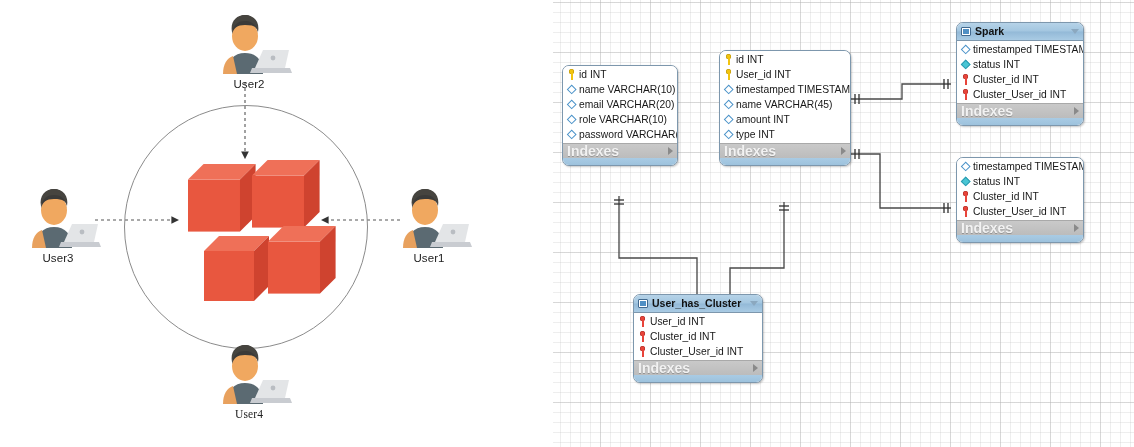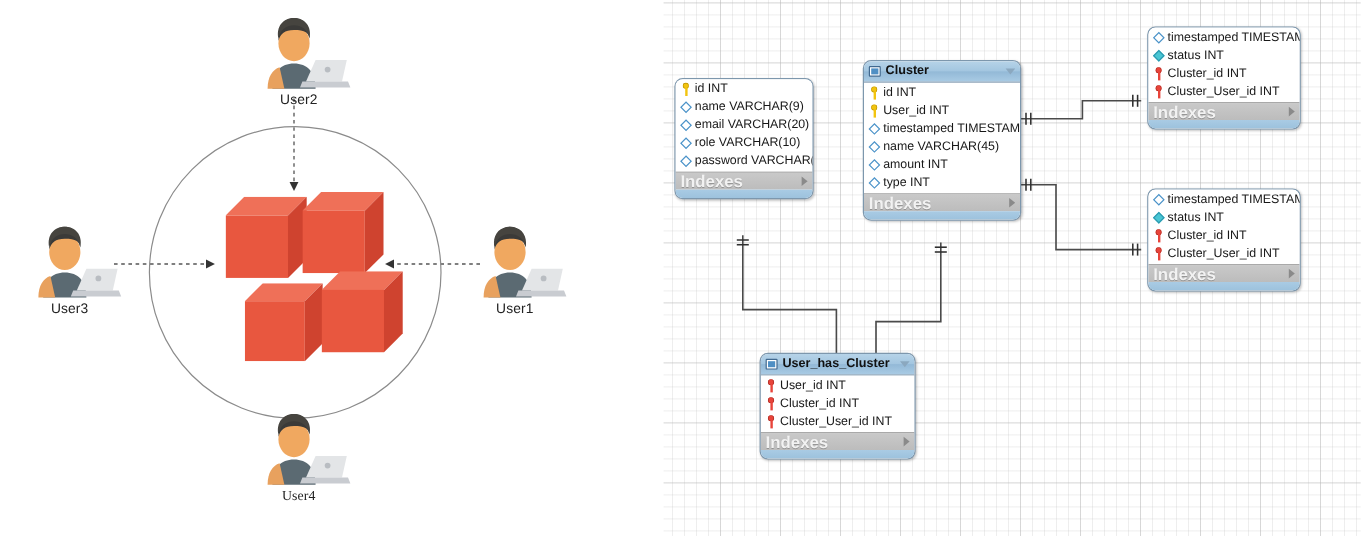--- a/index.html
+++ b/index.html
@@ -248,21 +248,21 @@
     </svg>
     <div id="tbl-layer">
         <div class="tbl" style="left: 9px; top: 65px; width: 114px;">
           <div class="cols">
             <div class="col">
               <span class="ico key"></span>
               <span>id INT</span>
             </div>
             <div class="col">
               <span class="ico dia"></span>
-              <span>name VARCHAR(9)</span>
+              <span>name VARCHAR(10)</span>
             </div>
             <div class="col">
               <span class="ico dia"></span>
               <span>email VARCHAR(20)</span>
             </div>
             <div class="col">
               <span class="ico dia"></span>
               <span>role VARCHAR(10)</span>
             </div>
             <div class="col">
@@ -270,58 +270,58 @@
               <span>password VARCHAR(45)</span>
             </div>
           </div>
           <div class="tbl-foot">
             <span class="foot-label">Indexes</span>
             <span class="tri-right"></span>
           </div>
           <div class="tbl-strip"></div>
         </div>
         <div class="tbl" style="left: 166px; top: 50px; width: 130px;">
+          <div class="cols">
+            <div class="col">
+              <span class="ico key"></span>
+              <span>id INT</span>
+            </div>
+            <div class="col">
+              <span class="ico key"></span>
+              <span>User_id INT</span>
+            </div>
+            <div class="col">
+              <span class="ico dia"></span>
+              <span>timestamped TIMESTAMP(...</span>
+            </div>
+            <div class="col">
+              <span class="ico dia"></span>
+              <span>name VARCHAR(45)</span>
+            </div>
+            <div class="col">
+              <span class="ico dia"></span>
+              <span>amount INT</span>
+            </div>
+            <div class="col">
+              <span class="ico dia"></span>
+              <span>type INT</span>
+            </div>
+          </div>
+          <div class="tbl-foot">
+            <span class="foot-label">Indexes</span>
+            <span class="tri-right"></span>
+          </div>
+          <div class="tbl-strip"></div>
+        </div>
+        <div class="tbl" style="left: 403px; top: 22px; width: 126px;">
           <div class="tbl-head">
             <span class="t-ico"></span>
-            <span class="tbl-title">Cluster</span>
+            <span class="tbl-title">Spark</span>
             <span class="tri-down"></span>
           </div>
-          <div class="cols">
-            <div class="col">
-              <span class="ico key"></span>
-              <span>id INT</span>
-            </div>
-            <div class="col">
-              <span class="ico key"></span>
-              <span>User_id INT</span>
-            </div>
-            <div class="col">
-              <span class="ico dia"></span>
-              <span>timestamped TIMESTAMP(...</span>
-            </div>
-            <div class="col">
-              <span class="ico dia"></span>
-              <span>name VARCHAR(45)</span>
-            </div>
-            <div class="col">
-              <span class="ico dia"></span>
-              <span>amount INT</span>
-            </div>
-            <div class="col">
-              <span class="ico dia"></span>
-              <span>type INT</span>
-            </div>
-          </div>
-          <div class="tbl-foot">
-            <span class="foot-label">Indexes</span>
-            <span class="tri-right"></span>
-          </div>
-          <div class="tbl-strip"></div>
-        </div>
-        <div class="tbl" style="left: 403px; top: 22px; width: 126px;">
           <div class="cols">
             <div class="col">
               <span class="ico dia"></span>
               <span>timestamped TIMESTAMP(30)</span>
             </div>
             <div class="col">
               <span class="ico diaf"></span>
               <span>status INT</span>
             </div>
             <div class="col">

